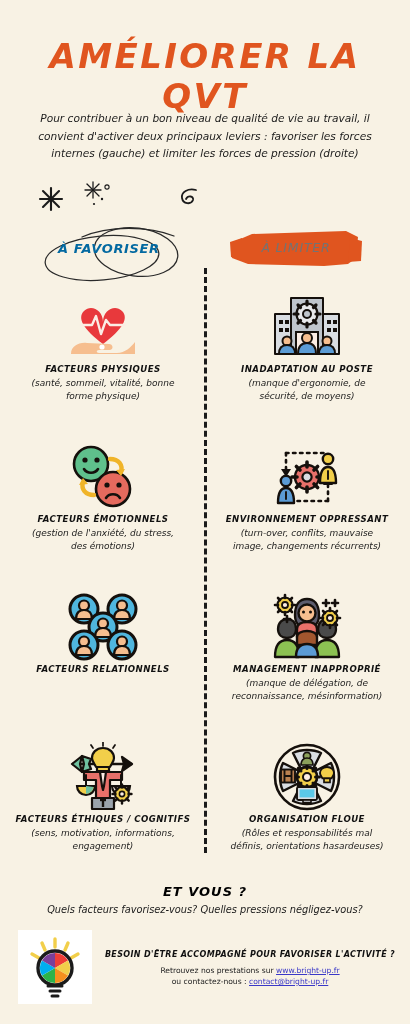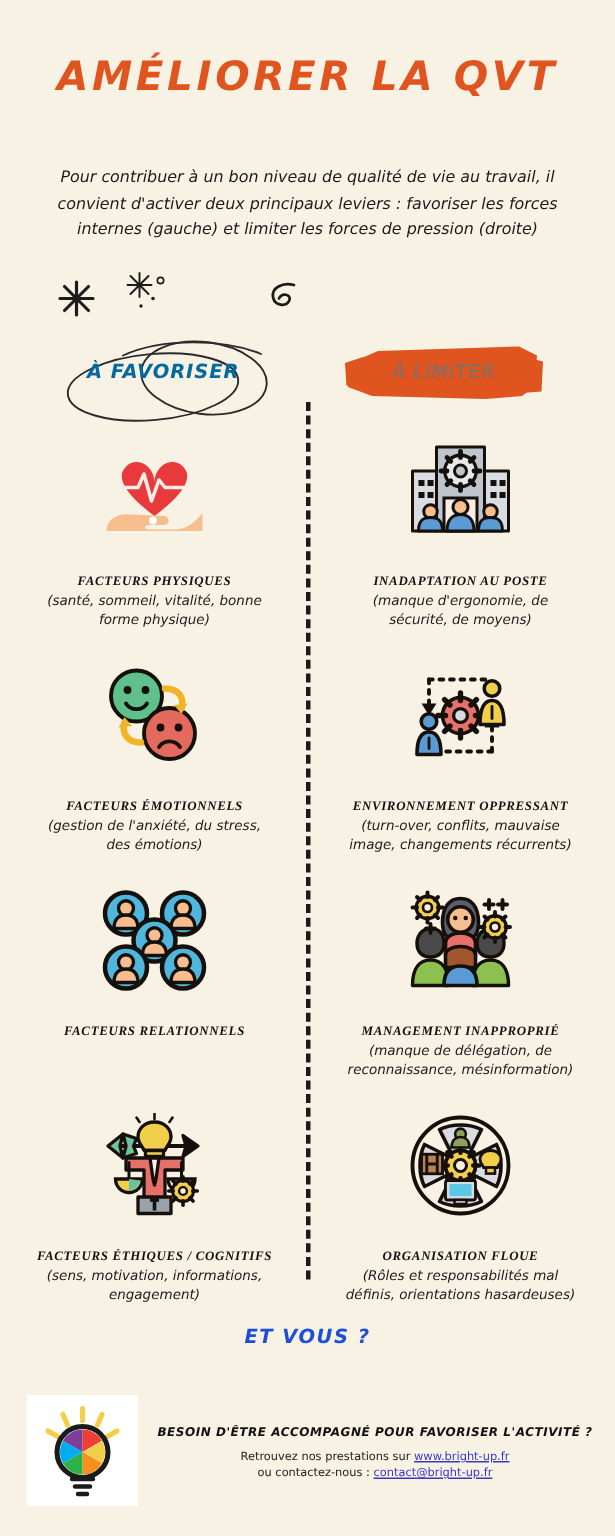--- a/index.html
+++ b/index.html
@@ -11,21 +11,21 @@
     position:relative;
   }
   .page{position:relative;width:410px;height:1024px;}
 
   
   .title{
     position:absolute;top:36px;left:0;width:410px;
     text-align:center;
     font-family:"DejaVu Sans", sans-serif;
     font-weight:700;font-style:italic;
-    font-size:27px;letter-spacing:2.4px;
+    font-size:34px;letter-spacing:2.4px;
     color:#E0551F;
     text-transform:uppercase;
   }
 
   
   .intro{
     position:absolute;top:110px;left:26px;width:358px;
     text-align:center;
     font-size:10.6px;line-height:17.5px;
     color:#1B1B1B;
@@ -79,33 +79,32 @@
   .cell.left{left:10px;}
   .cell.right{left:214px;}
   .ico{
     height:74px;
     display:flex;align-items:center;justify-content:center;
   }
   .cap-title{
     font-weight:700;font-style:italic;
     font-size:8.6px;letter-spacing:.45px;
     color:#111;text-transform:uppercase;
-    margin-top:18px;
-    font-family:Liberation Serif, serif;
+    margin-top:0;
   }
   .cap-sub{
     font-style:italic;font-size:9px;line-height:13px;
     color:#1B1B1B;margin-top:3px;padding:0 14px;
   }
 
   
   .etvous-title{
     position:absolute;left:0;top:884px;width:410px;text-align:center;
     font-weight:700;font-style:italic;font-size:13px;letter-spacing:1px;
-    color:#1d4ed8;text-transform:uppercase;
+    color:#000000;text-transform:uppercase;
   }
   .etvous-sub{
     position:absolute;left:25px;top:904px;width:360px;text-align:center;
     font-style:italic;font-size:9.8px;color:#1B1B1B;
   }
 
   
   .logo-box{
     position:absolute;left:18px;top:930px;
     width:74px;height:74px;background:#FFFFFF;
@@ -535,20 +534,21 @@
           </svg>
         </div>
         <div class="cap-title">ORGANISATION FLOUE</div>
         <div class="cap-sub">(Rôles et responsabilités mal définis, orientations hasardeuses)</div>
       </div>
     </div>
 
   </div>
 
   <div class="etvous-title">ET VOUS ?</div>
+  <div class="etvous-sub">Quels facteurs favorisez-vous? Quelles pressions négligez-vous?</div>
 
   <div class="logo-box">
     <svg width="74" height="74" viewBox="0 0 74 74">
       <g stroke="#F2CF4A" stroke-width="3.4" stroke-linecap="round">
         <line x1="37" y1="9" x2="37" y2="17"></line>
         <line x1="24" y1="13" x2="27" y2="20"></line>
         <line x1="50" y1="13" x2="47" y2="20"></line>
         <line x1="14" y1="24" x2="21" y2="28"></line>
         <line x1="60" y1="24" x2="53" y2="28"></line>
       </g>

